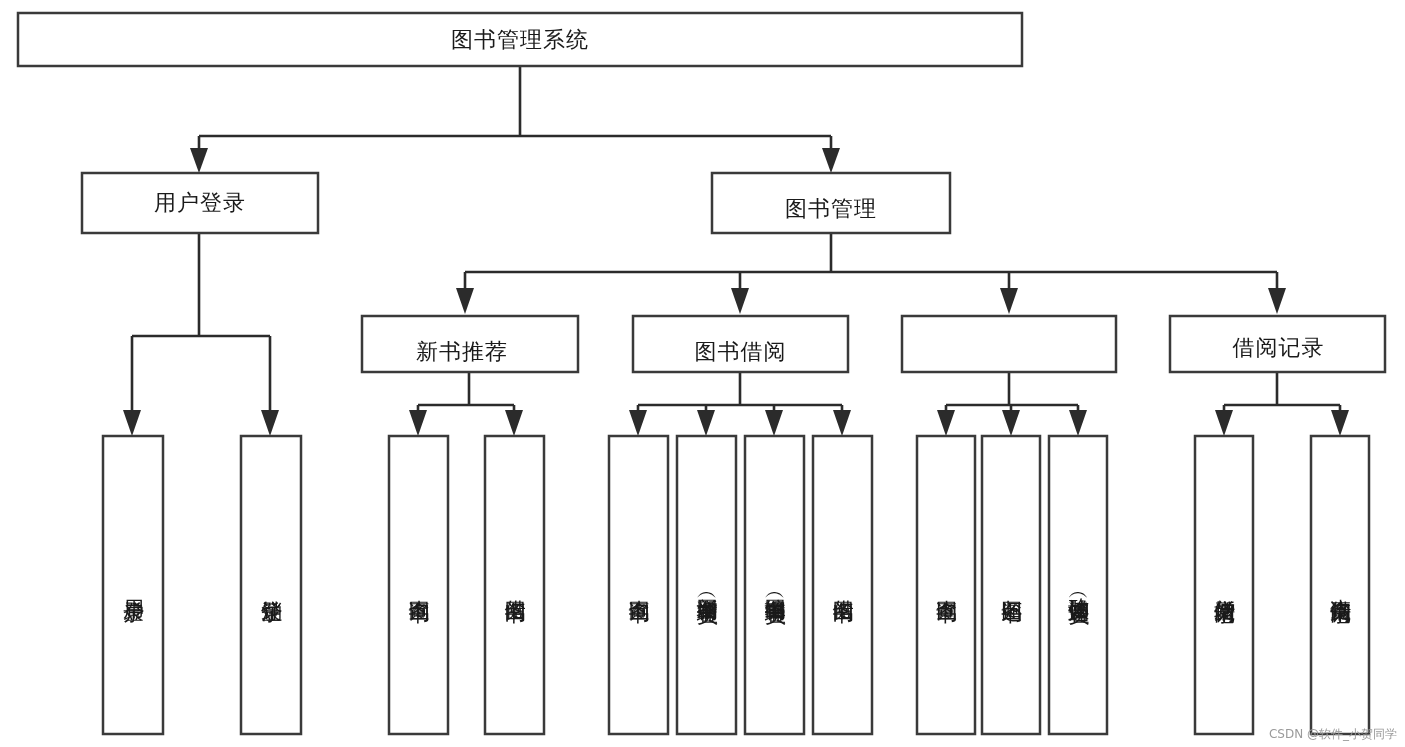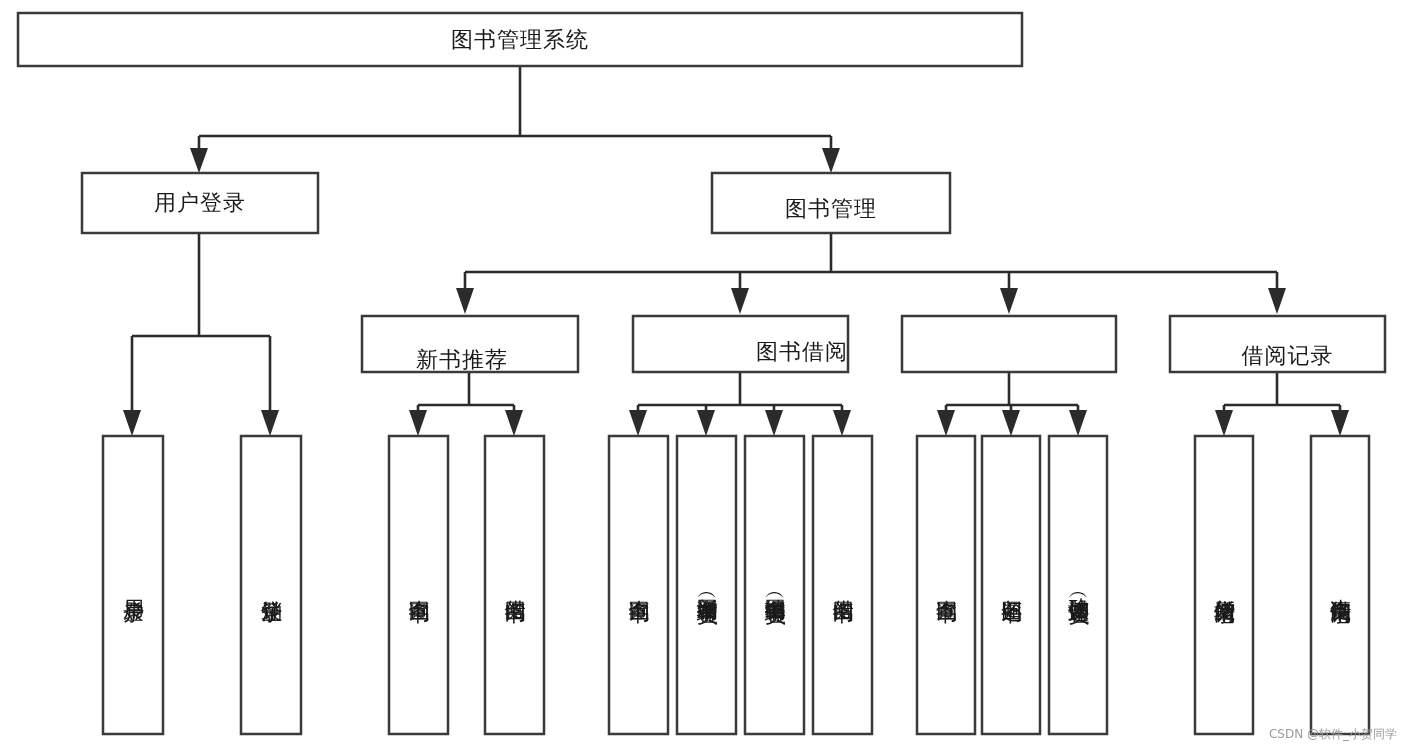--- a/index.html
+++ b/index.html
@@ -164,27 +164,27 @@
     <span class="htext">图书管理系统</span>
   </div>
 
   <div class="htext-wrap" style="left:82px; top:173px; width:236px; height:60px;">
     <span class="htext">用户登录</span>
   </div>
   <div class="htext-wrap" style="left:712px; top:173px; width:238px; height:72px;">
     <span class="htext">图书管理</span>
   </div>
 
-  <div class="htext-wrap" style="left:362px; top:332px; width:200px; height:56px;justify-content:center;">
+  <div class="htext-wrap" style="left:362px; top:324px; width:200px; height:56px;justify-content:center;">
     <span class="htext">新书推荐</span>
   </div>
-  <div class="htext-wrap" style="left:633px; top:316px; width:215px; height:72px;justify-content:flex-end;">
+  <div class="htext-wrap" style="left:633px; top:316px; width:215px; height:72px;">
     <span class="htext">图书借阅</span>
   </div>
-  <div class="htext-wrap" style="left:1170px; top:328px; width:235px; height:56px;">
+  <div class="htext-wrap" style="left:1170px; top:320px; width:217px; height:56px;">
     <span class="htext">借阅记录</span>
   </div>
 
   <div class="vtext-wrap" style="left:103px; top:436px; width:60px; height:298px;">
     <span class="vtext">用户登录</span>
   </div>
   <div class="vtext-wrap" style="left:241px; top:436px; width:60px; height:298px;">
     <span class="vtext">注销登录</span>
   </div>
   <div class="vtext-wrap" style="left:389px; top:436px; width:59px; height:298px;">

